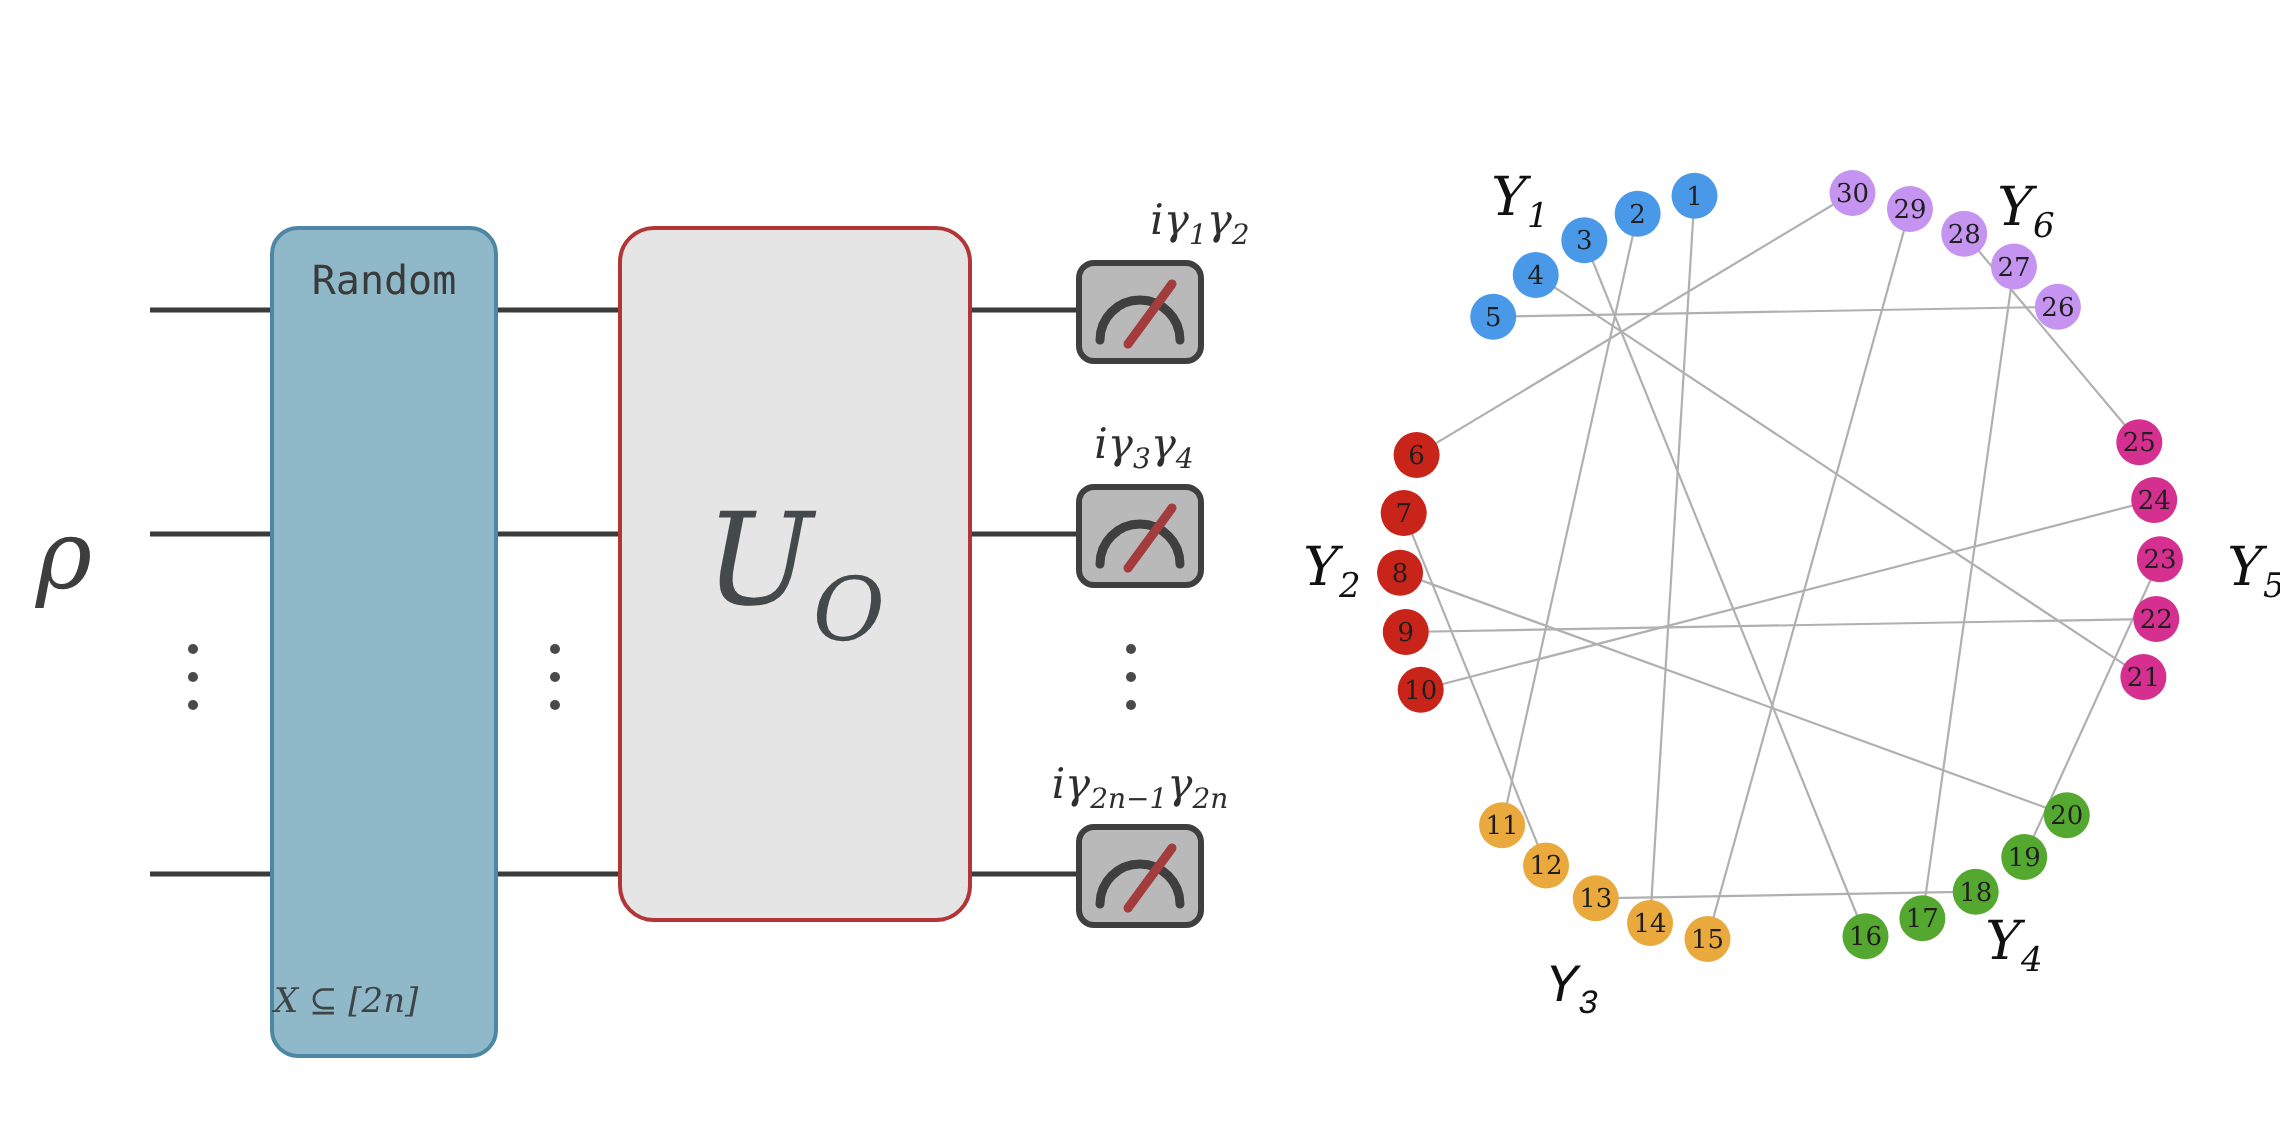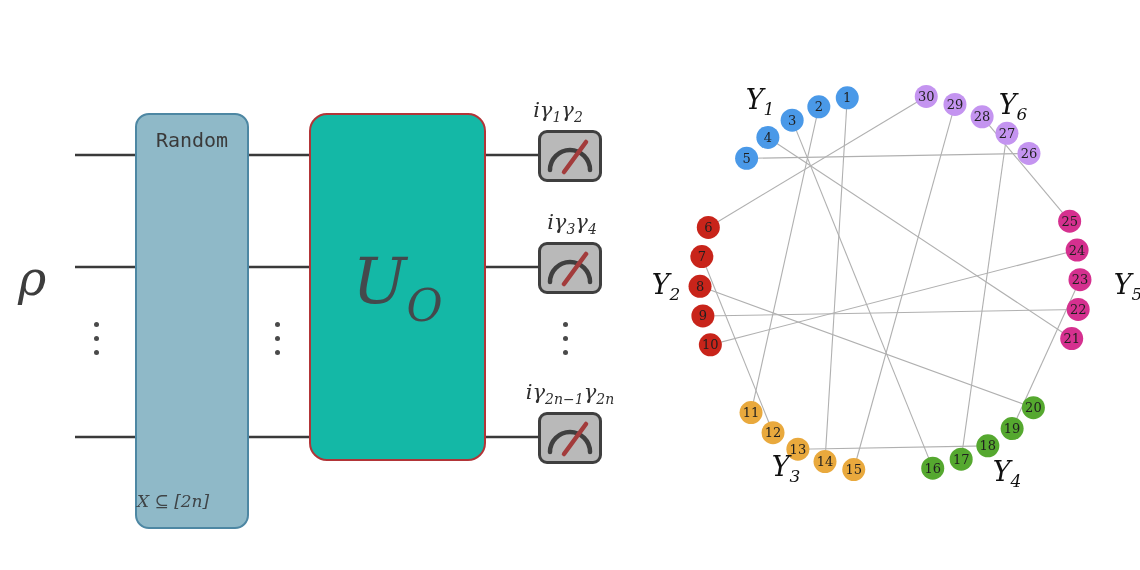--- a/index.html
+++ b/index.html
@@ -14,21 +14,21 @@
       box-sizing:border-box;background:#8fb9c8;border:2.5px solid #4d87a3;border-radius:14px;}
   .box-title{margin-top:13px;text-align:center;
       font-family:"DejaVu Sans Mono",monospace;font-size:20px;color:#3a3a3a;}
   .box-symbol{position:absolute;top:138px;left:0;right:0;text-align:center;
       font-style:italic;font-size:46px;color:#3f4447;}
   .box-symbol .sub{font-size:28px;vertical-align:-10px;}
   .box-cond{position:absolute;bottom:16px;left:0;right:0;text-align:left;
       font-style:italic;font-size:17px;color:#3f4447;}
 
   .unitary-box{position:absolute;left:309px;top:113px;width:177px;height:348px;
-      box-sizing:border-box;background:#14b8a6;border:2.5px solid #b23538;border-radius:18px;
+      box-sizing:border-box;background:#e5e5e5;border:2.5px solid #b23538;border-radius:18px;
       display:flex;align-items:center;justify-content:center;}
   .unitary-sym{font-style:italic;font-size:64px;color:#44494c;}
   .unitary-sym .sub{font-size:44px;vertical-align:-18px;}
 
   .meter{position:absolute;left:538px;width:64px;height:52px;box-sizing:border-box;
       background:#b9b9b9;border:3px solid #3f3f3f;border-radius:9px;}
   .meter svg{display:block;}
   .meter-label{position:absolute;transform:translateX(-50%);white-space:nowrap;
       font-style:italic;font-size:21px;color:#2e2e2e;}
   .meter-label .sub{font-size:14px;vertical-align:-5px;}
@@ -134,21 +134,21 @@
 
   <div class="random-box">
     <div class="box-title">Random</div>
     <div class="box-cond">X ⊆ [2n]</div>
   </div>
 
   <div class="unitary-box">
     <div class="unitary-sym"><span>U</span><span class="sub">O</span></div>
   </div>
 
-  <div class="meter-label" style="left:558px;top:98px;"><span>iγ</span><span class="sub">1</span><span>γ</span><span class="sub">2</span></div>
+  <div class="meter-label" style="left:600px;top:98px;"><span>iγ</span><span class="sub">1</span><span>γ</span><span class="sub">2</span></div>
   <div class="meter" style="top:130px;">
     <svg width="58" height="46" viewBox="0 0 58 46">
       <path d="M 9 37 A 20 20 0 0 1 49 37" fill="none" stroke="#3f3f3f" stroke-width="4.5" stroke-linecap="round"></path>
       <line x1="23" y1="39" x2="45" y2="9" stroke="#a33c3c" stroke-width="4.5" stroke-linecap="round"></line>
     </svg>
   </div>
 
   <div class="meter-label" style="left:572px;top:210px;"><span>iγ</span><span class="sub">3</span><span>γ</span><span class="sub">4</span></div>
   <div class="meter" style="top:242px;">
     <svg width="58" height="46" viewBox="0 0 58 46">
@@ -176,18 +176,18 @@
       <i></i>
     </div>
   <div class="dots-col" style="left:563px;top:322px;">
       <i></i>
       <i></i>
       <i></i>
     </div>
 
   <div class="y-label" style="left:760px;top:101px;"><span>Y</span><span class="sub">1</span></div>
   <div class="y-label" style="left:666px;top:286px;"><span>Y</span><span class="sub">2</span></div>
-  <div class="y-label" style="left:786px;top:468px;"><span>Y</span><span class="sub">3</span></div>
+  <div class="y-label" style="left:786px;top:496px;font-family:Liberation Mono, monospace;"><span>Y</span><span class="sub">3</span></div>
   <div class="y-label" style="left:1007px;top:473px;"><span>Y</span><span class="sub">4</span></div>
   <div class="y-label" style="left:1128px;top:286px;"><span>Y</span><span class="sub">5</span></div>
   <div class="y-label" style="left:1013px;top:106px;"><span>Y</span><span class="sub">6</span></div>
 
 </div>
 
 </body></html>

